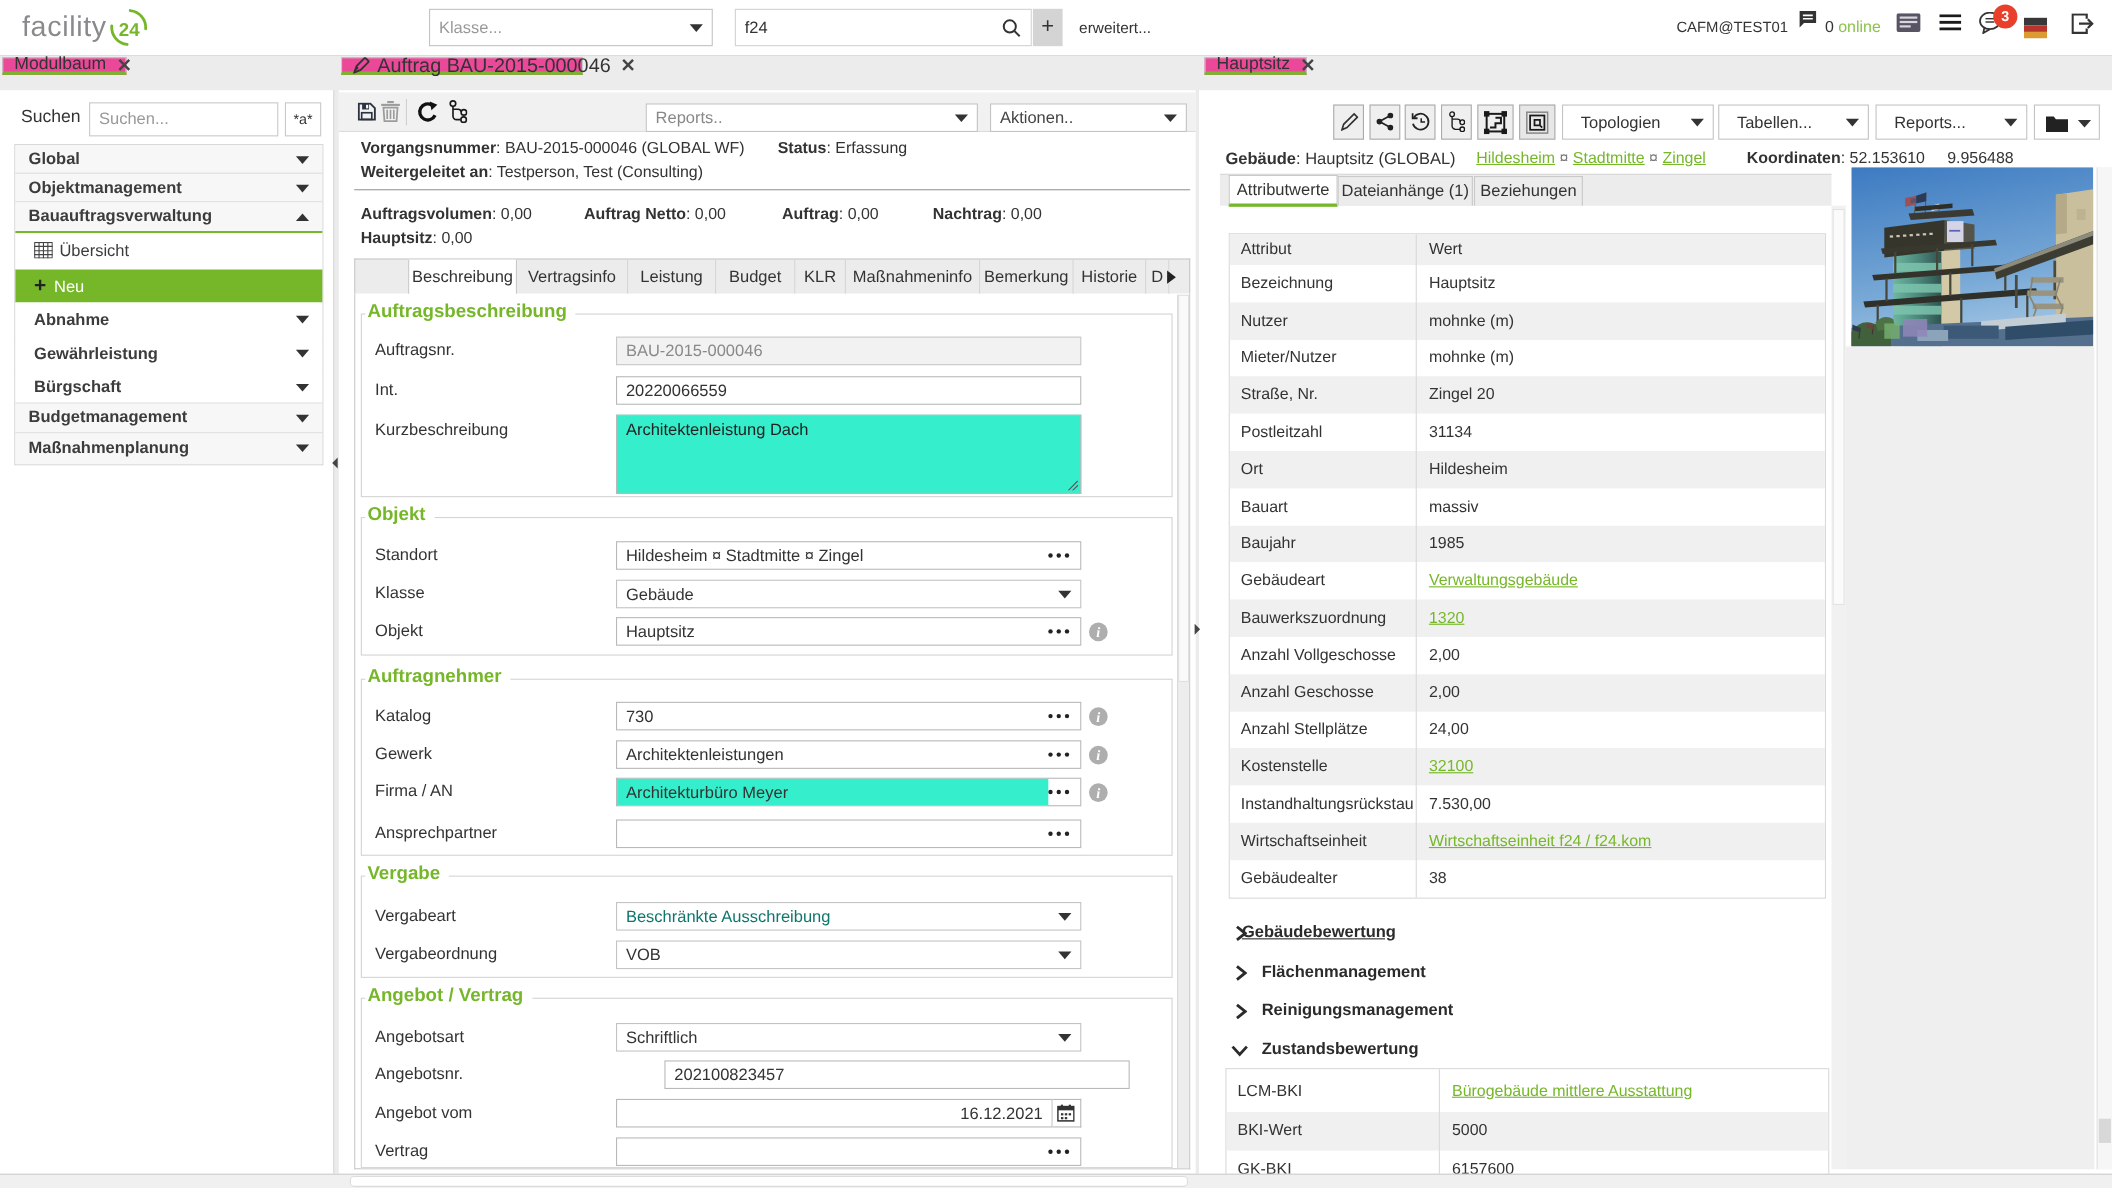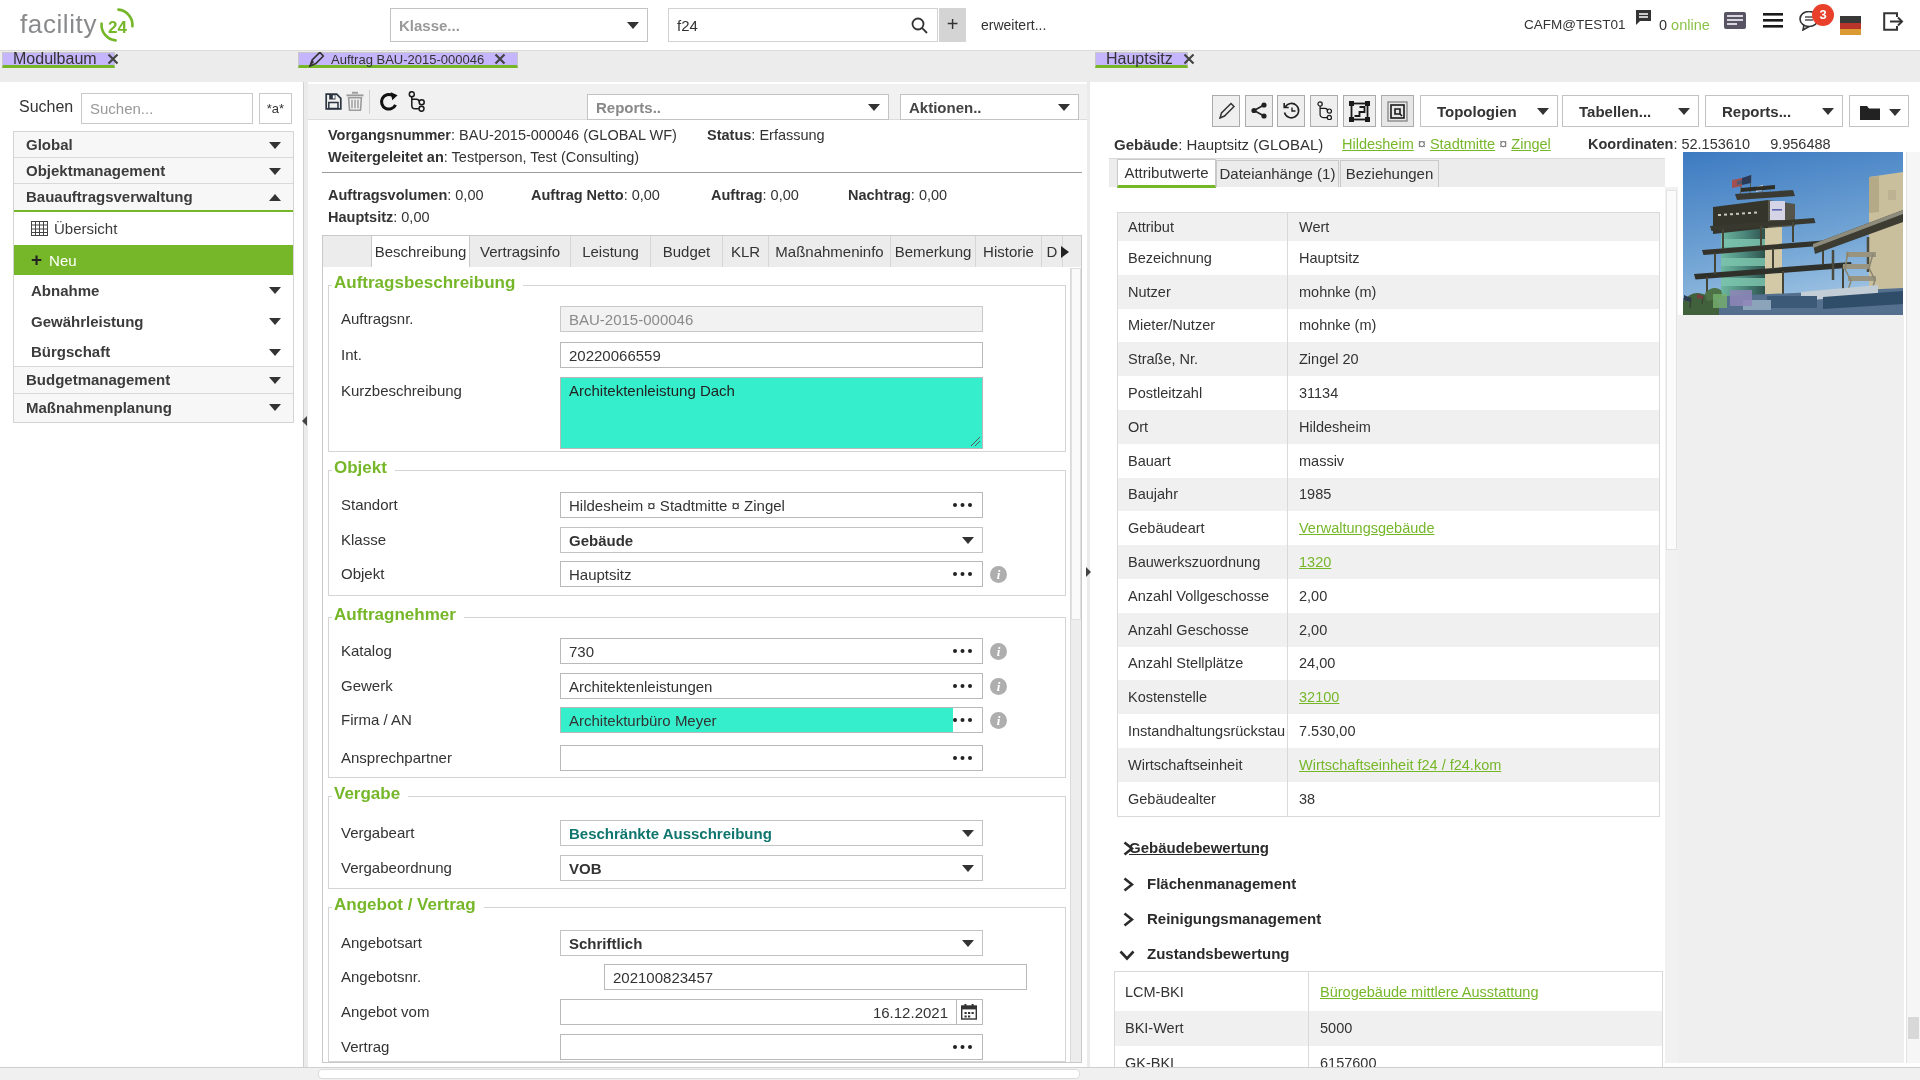--- a/index.html
+++ b/index.html
@@ -5,25 +5,25 @@
 <style>
 * { margin:0; padding:0; box-sizing:border-box; }
 svg { flex:none; }
 html,body { width:1920px; height:1080px; overflow:hidden; }
 body { font-family:"Liberation Sans", sans-serif; background:#ebebeb; color:#333; position:relative; font-size:15px; }
 .abs { position:absolute; }
 
 
 #header { position:absolute; left:0; top:0; width:1920px; height:50px; background:#fff; }
 #tabstrip { position:absolute; left:0; top:50px; width:1920px; height:32px; background:#ececec; border-top:1px solid #dcdcdc; }
-.ptab { position:absolute; top:52px; white-space:nowrap; height:16px; background:#c4b5fd; border:1px solid #c8c8c8; border-bottom:3px solid #76b72a; font-size:16px; color:#333; display:flex; align-items:center; padding:0 10px; }
+.ptab { position:absolute; top:52px; white-space:nowrap; height:16px; background:#ec4899; border:1px solid #c8c8c8; border-bottom:3px solid #76b72a; font-size:16px; color:#333; display:flex; align-items:center; padding:0 10px; }
 .ptab .x { margin-left:10px; font-weight:bold; font-size:15px; color:#444; }
 
 
-.sel { position:absolute; background:#fff; border:1px solid #c3c3c3; color:#555; display:flex; align-items:center; padding:0 8px;font-weight:bold; }
+.sel { position:absolute; background:#fff; border:1px solid #c3c3c3; color:#555; display:flex; align-items:center; padding:0 8px; }
 .sel .car { margin-left:auto; width:0; height:0; border-left:6px solid transparent; border-right:6px solid transparent; border-top:7px solid #333; }
 .inp { position:absolute; background:#fff; border:1px solid #b9b9b9; display:flex; align-items:center; padding:0 8px; color:#333; }
 .dots { margin-left:auto; margin-right:17px; width:4px; height:4px; flex:none; font-size:0; border-radius:50%; background:#222; box-shadow:7.5px 0 0 #222, 15px 0 0 #222; }
 .info-i { position:absolute; width:17px; height:17px; border-radius:50%; background:#aeaeae; color:#fff; font-family:"Liberation Serif",serif; font-weight:bold; font-style:italic; font-size:13px; text-align:center; line-height:17px; }
 
 
 #left { position:absolute; left:0; top:82px; width:304px; height:985px; background:#fff; border-right:1px solid #cfcfcf; }
 .treebox { position:absolute; left:13px; top:49px; width:281px; border:1px solid #d4d4d4; }
 .trow { position:relative; border-bottom:1px solid #d9d9d9; background:#f7f7f7; font-weight:bold; color:#3c3c3c; height:26px; line-height:25px; padding-left:12px; font-size:15px; }
 .trow:last-child { border-bottom:0; }
@@ -107,21 +107,21 @@
       <path d="M14 5 V1.2 H1.2 V17.8 H14 V14" fill="none" stroke="#333" stroke-width="2"></path>
       <line x1="7" y1="9.5" x2="19" y2="9.5" stroke="#333" stroke-width="2"></line>
       <path d="M15 5.5 L19 9.5 L15 13.5" fill="none" stroke="#333" stroke-width="2"></path>
     </svg>
 </div>
 
 <div id="tabstrip"></div>
 <div class="ptab" style="left:2px;width:113px;">Modulbaum<svg class="x" width="12" height="12" viewBox="0 0 12 12" style="margin-left:10px">
       <path d="M1.5 1.5 L10.5 10.5 M10.5 1.5 L1.5 10.5" stroke="#444" stroke-width="2.2"></path>
     </svg></div>
-<div class="ptab" style="left:298px;width:220px;font-size:13px;">
+<div class="ptab" style="left:310px;width:220px;font-size:18px;">
   <svg width="15" height="15" viewBox="0 0 15 15" style="margin-right:7px">
       <path d="M1 14 l2.2-6 L10.8 0.4 l3.6 3.6 -7.6 7.6 z" fill="none" stroke="#333" stroke-width="1.7"></path>
       <path d="M1 14 l2.2-6 1.9 1.9 z" fill="#333"></path>
     </svg>
   Auftrag BAU-2015-000046<svg class="x" width="12" height="12" viewBox="0 0 12 12" style="margin-left:10px">
       <path d="M1.5 1.5 L10.5 10.5 M10.5 1.5 L1.5 10.5" stroke="#444" stroke-width="2.2"></path>
     </svg></div>
 <div class="ptab" style="left:1095px;width:93px;">Hauptsitz<svg class="x" width="12" height="12" viewBox="0 0 12 12" style="margin-left:10px">
       <path d="M1.5 1.5 L10.5 10.5 M10.5 1.5 L1.5 10.5" stroke="#444" stroke-width="2.2"></path>
     </svg></div>

